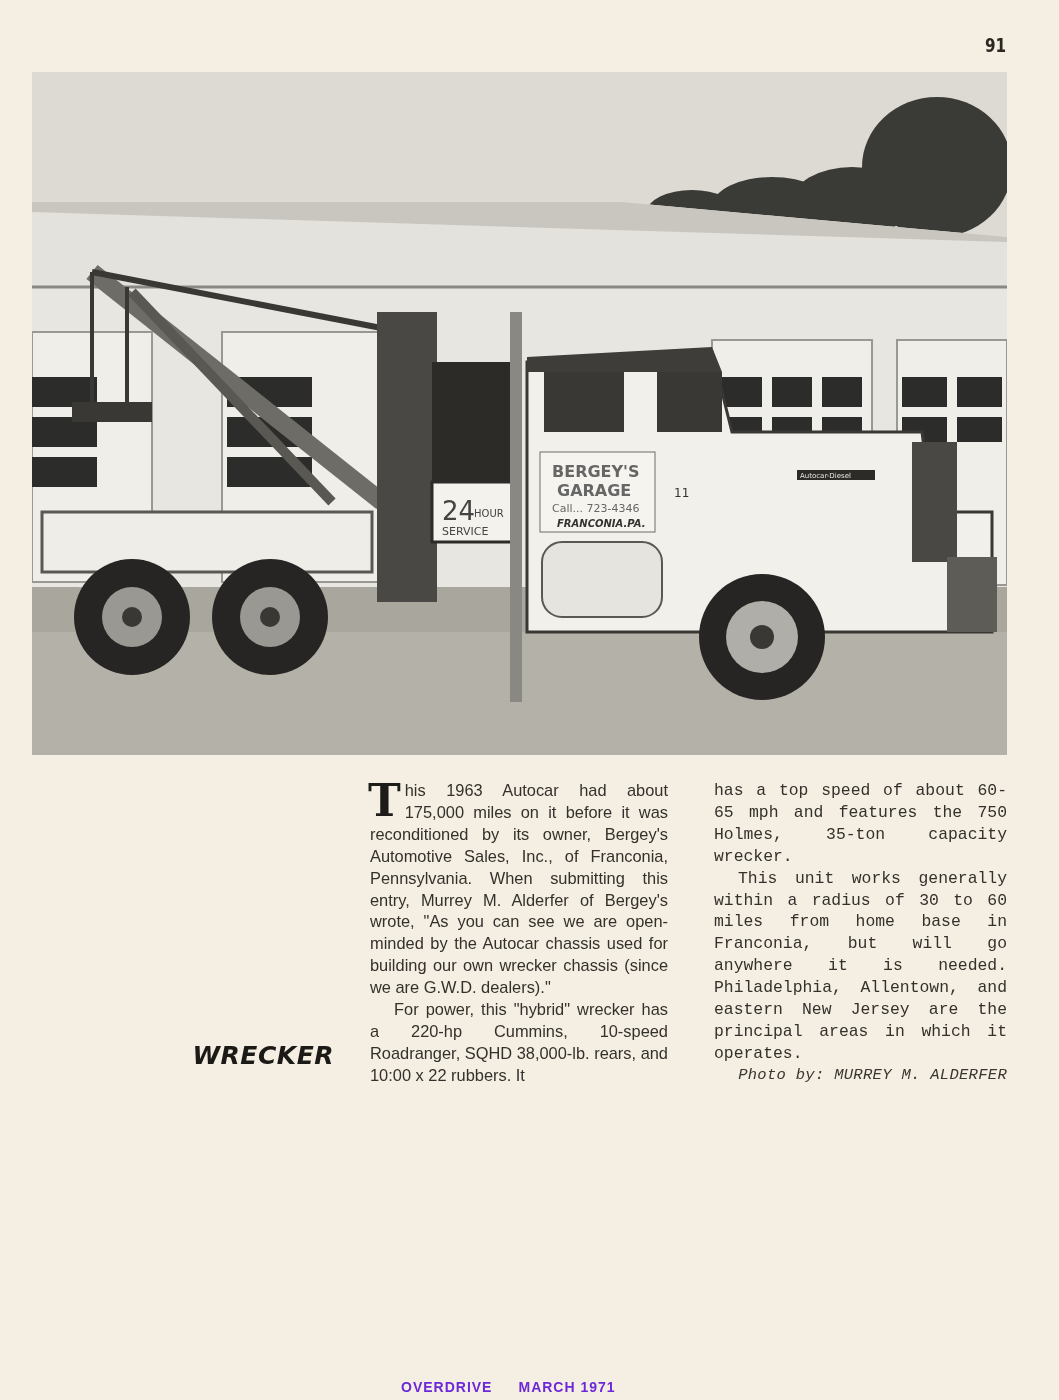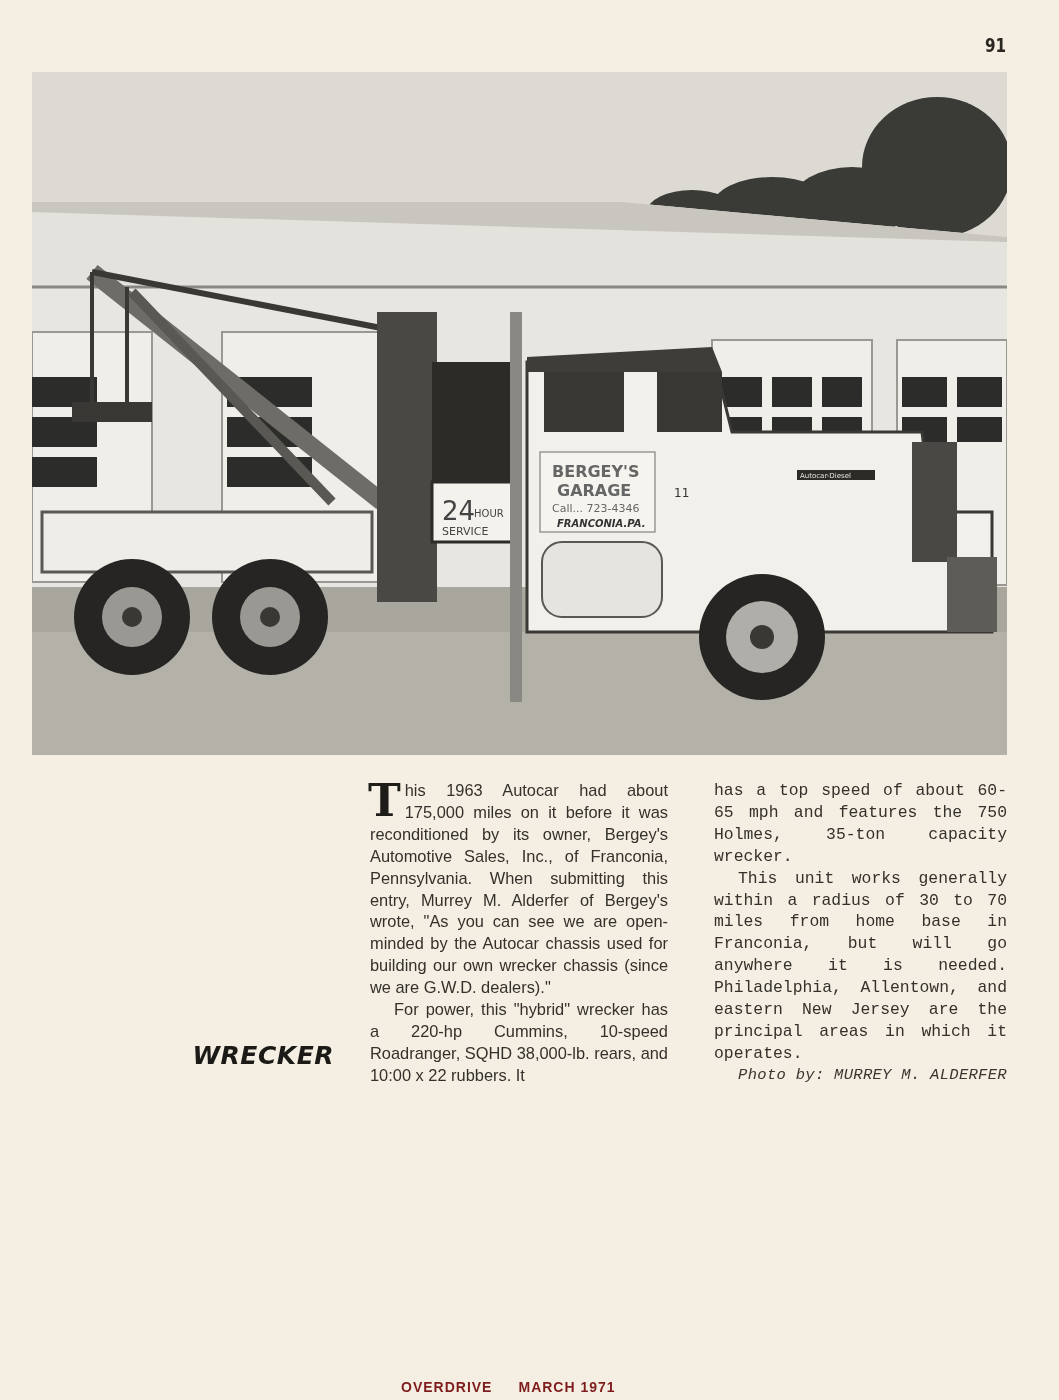--- a/index.html
+++ b/index.html
@@ -25,31 +25,31 @@
   }
   .body-text p { margin: 0; text-indent: 24px; }
   .body-text p.first { text-indent: 0; }
   .col1 { left: 370px; width: 298px; }
   .col2 { left: 714px; width: 293px; font-family: Liberation Mono, monospace; }
   .drop-cap {
     float: left; font-family: "DejaVu Serif", serif; font-weight: bold;
     font-size: 44px; line-height: 38px; margin: 2px 4px 0 -2px; color: #1e1c19;
   }
   .credit {
-    margin-top: 22px; text-align: center; font-style: italic; font-size: 15.5px;
+    margin-top: 22px; text-align: right; font-style: italic; font-size: 15.5px;
     letter-spacing: 0.3px; color: #3a3631; text-indent: 0;
   }
   .headline {
     position: absolute; right: 725px; top: 1037px; text-align: right;
     font-family: "DejaVu Sans", sans-serif; font-weight: bold; font-style: italic;
     font-size: 25px; line-height: 38px; color: #1c1a17; letter-spacing: 0.5px;
   }
   .footer {
     position: absolute; left: 401px; top: 1379px; font-size: 14px; font-weight: bold;
-    letter-spacing: 1px; color: #7f1d1d;
+    letter-spacing: 1px; color: #6d28d9;
   }
   .footer span { margin-right: 26px; }
 </style>
 </head>
 <body>
 
 <div class="page-number">91</div>
 
 <div class="photo">
   <svg width="975" height="683" viewBox="0 0 975 683" xmlns="http://www.w3.org/2000/svg">
@@ -149,21 +149,21 @@
   </svg>
 </div>
 
 <div class="body-text col1">
   <p class="first"><span class="drop-cap">T</span><span>his 1963 Autocar had about 175,000 miles on it before it was reconditioned by its owner, Bergey's Automotive Sales, Inc., of Franconia, Pennsylvania. When submitting this entry, Murrey M. Alderfer of Bergey's wrote, "As you can see we are open-minded by the Autocar chassis used for building our own wrecker chassis (since we are G.W.D. dealers)."</span></p>
   <p>For power, this "hybrid" wrecker has a 220-hp Cummins, 10-speed Roadranger, SQHD 38,000-lb. rears, and 10:00 x 22 rubbers. It</p>
 </div>
 
 <div class="body-text col2">
   <p class="first">has a top speed of about 60-65 mph and features the 750 Holmes, 35-ton capacity wrecker.</p>
-  <p>This unit works generally within a radius of 30 to 70 miles from home base in Franconia, but will go anywhere it is needed. Philadelphia, Allentown, and eastern New Jersey are the principal areas in which it operates.</p>
+  <p>This unit works generally within a radius of 30 to 60 miles from home base in Franconia, but will go anywhere it is needed. Philadelphia, Allentown, and eastern New Jersey are the principal areas in which it operates.</p>
   <p class="credit">Photo by: MURREY M. ALDERFER</p>
 </div>
 
 <div class="headline">
   <div>WRECKER</div>
 </div>
 
 <div class="footer">
   <span>OVERDRIVE</span><span>MARCH 1971</span>
 </div>

